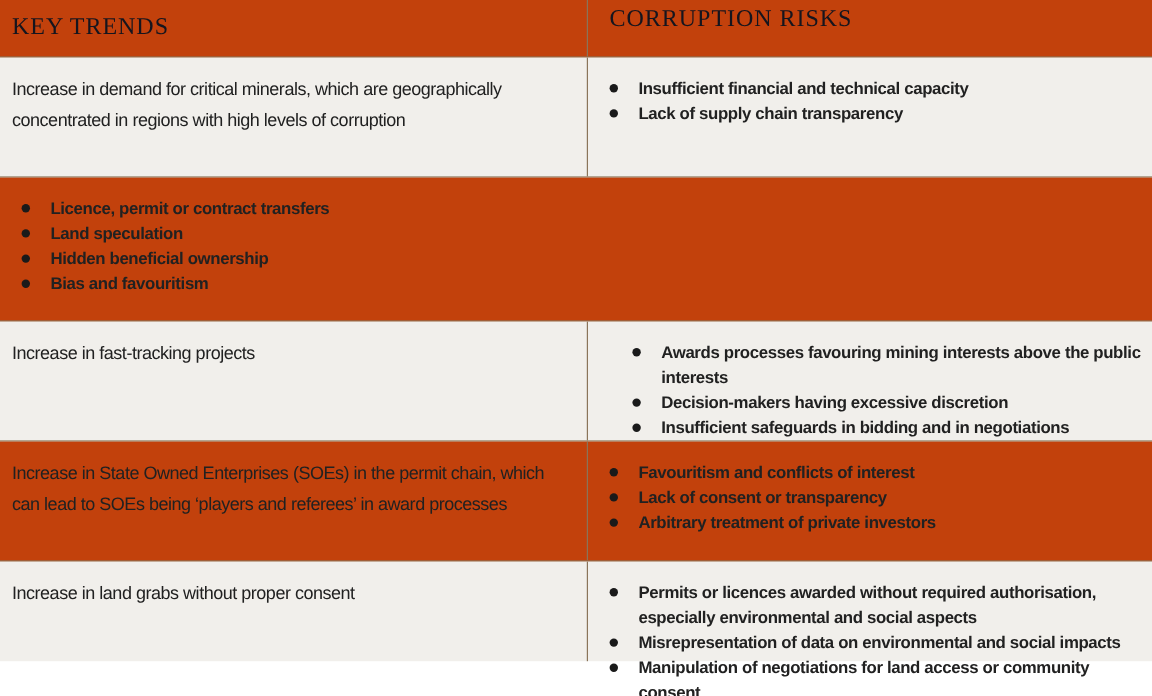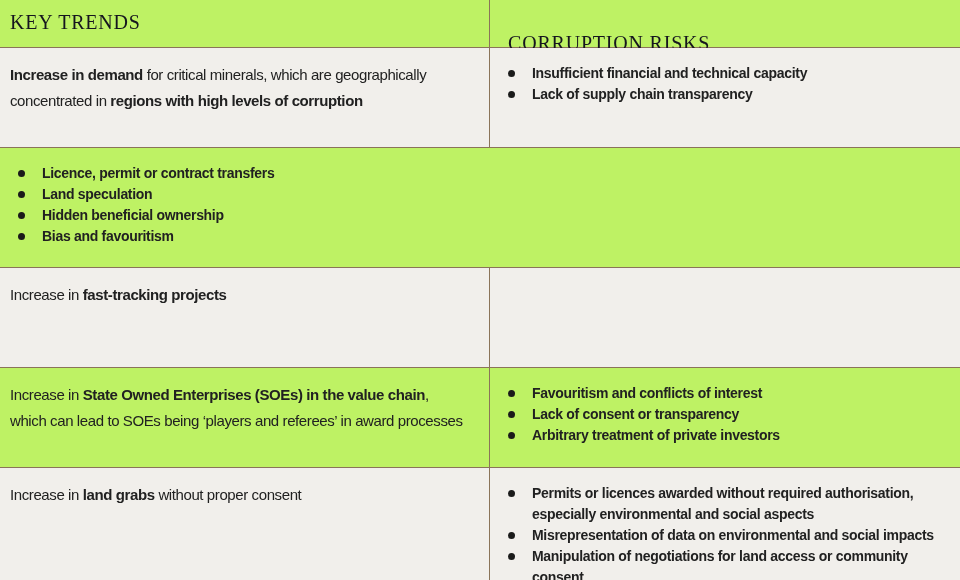--- a/index.html
+++ b/index.html
@@ -15,28 +15,28 @@
   .table {
     width: 960px;
     height: 580px;
     display: flex;
     flex-direction: column;
   }
   .row {
     display: flex;
     box-sizing: border-box;
     border-bottom: 1px solid #8a7459;
-    background: #bef264;
+    background: #c2410c;
   }
   .header-row { height: 48px; }
   #rows .row:nth-child(1) { height: 100px; }
   #rows .row:nth-child(2) { height: 120px; }
   #rows .row:nth-child(3) { height: 100px; gap: 19px; }
   #rows .row:nth-child(4) { height: 100px; }
-  #rows .row:nth-child(5) { height: 112px; border-bottom: none; }
+  #rows .row:nth-child(5) { height: 83px; border-bottom: none; }
   #rows .row:nth-child(odd) { background: #f1efeb; }
 
   .cell { box-sizing: border-box; }
   .cell.left {
     width: 490px;
     flex: 0 0 490px;
     border-right: 1px solid #8a7459;
     padding: 14px 25px 0 10px;
   }
   .cell.right {
@@ -45,30 +45,30 @@
   }
 
   .header-cell {
     font-family: "Liberation Serif", serif;
     font-size: 20px;
     letter-spacing: 0.8px;
     color: #15151e;
     font-weight: normal;
   }
   .header-row .cell.left  { padding: 11px 0 0 10px; }
-  .header-row .cell.right { padding: 16px 0 0 18px; margin-top: 16px; }
+  .header-row .cell.right { padding: 5px 0 0 18px; }
 
   .trend-text {
     margin: 0;
     font-size: 15px;
     line-height: 26px;
     letter-spacing: -0.4px;
     color: #212121;
   }
-  .trend-text b { font-weight: bold; }
+  .trend-text b { font-weight: normal; }
 
   .risk-list {
     margin: 0;
     padding: 0;
     list-style: none;
     font-size: 14px;
     line-height: 21px;
     letter-spacing: -0.3px;
     color: #212121;
     font-weight: bold;
@@ -115,24 +115,31 @@
             <li class="risk-item">Land speculation</li>
             <li class="risk-item">Hidden beneficial ownership</li>
             <li class="risk-item">Bias and favouritism</li>
           </ul>
         </div>
       </div>
       <div class="row body-row">
         <div class="cell left">
           <p class="trend-text"><span>Increase in </span><b>fast-tracking projects</b></p>
         </div>
+        <div class="cell right">
+          <ul class="risk-list">
+            <li class="risk-item">Awards processes favouring mining interests above the public interests</li>
+            <li class="risk-item">Decision-makers having excessive discretion</li>
+            <li class="risk-item">Insufficient safeguards in bidding and in negotiations</li>
+          </ul>
+        </div>
       </div>
       <div class="row body-row">
         <div class="cell left">
-          <p class="trend-text"><span>Increase in </span><b>State Owned Enterprises (SOEs) in the value chain</b><span>, which can lead to SOEs being ‘players and referees’ in award processes</span></p>
+          <p class="trend-text"><span>Increase in </span><b>State Owned Enterprises (SOEs) in the permit chain</b><span>, which can lead to SOEs being ‘players and referees’ in award processes</span></p>
         </div>
         <div class="cell right">
           <ul class="risk-list">
             <li class="risk-item">Favouritism and conflicts of interest</li>
             <li class="risk-item">Lack of consent or transparency</li>
             <li class="risk-item">Arbitrary treatment of private investors</li>
           </ul>
         </div>
       </div>
       <div class="row body-row">

